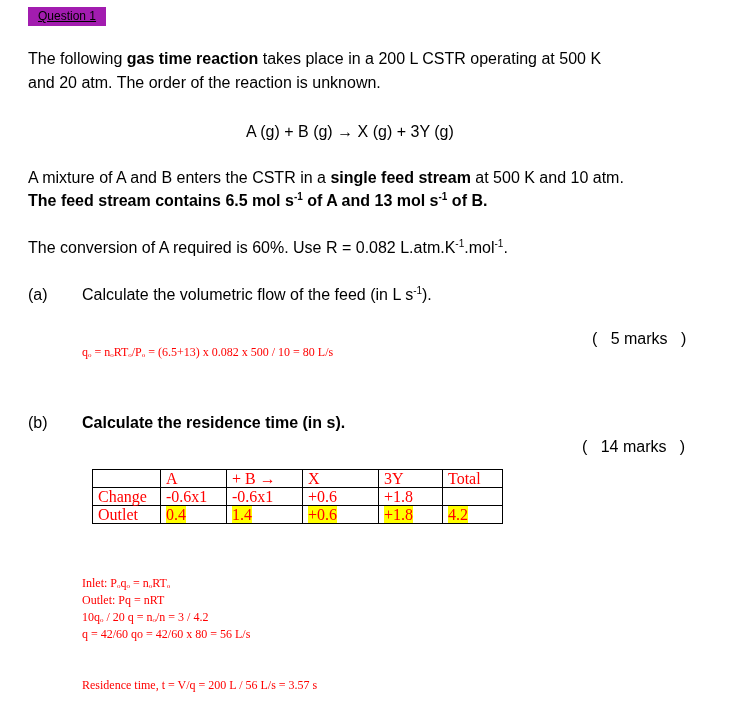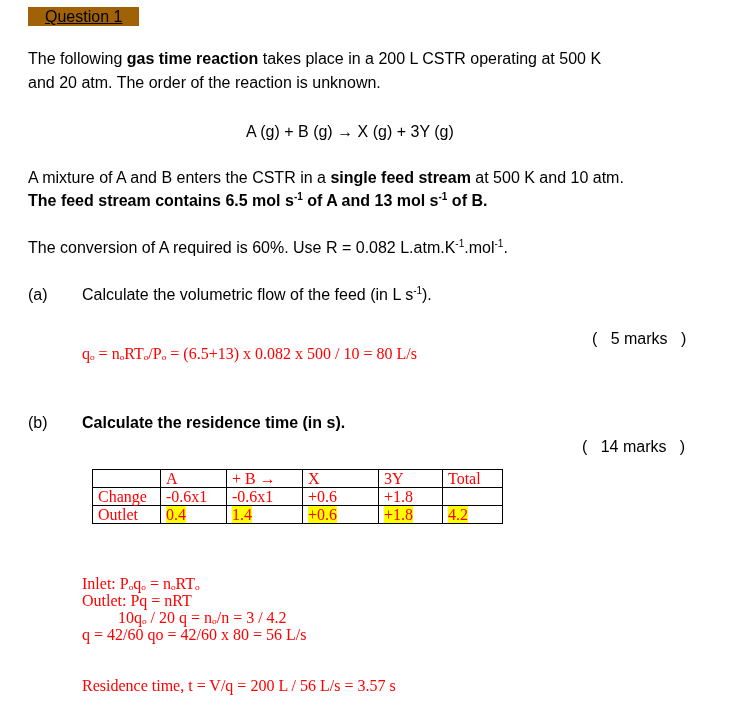--- a/index.html
+++ b/index.html
@@ -1,21 +1,21 @@
 <!DOCTYPE html>
 <html><head>
 <meta charset="utf-8">
 <style>
   html, body { margin: 0; padding: 0; background: #ffffff; }
   body { width: 729px; height: 707px; position: relative; overflow: hidden;
          font-family: "Liberation Sans", sans-serif; color: #000; }
   .abs { position: absolute; white-space: nowrap; }
   .sans { font-family: "Liberation Sans", sans-serif; font-size: 16px; }
-  .serif { font-family: "Liberation Serif", serif; font-size: 16px; color: #ff0000; }
-  .title { left: 28px; top: 7px; font-size: 16px; background: #a16207; text-decoration: underline; padding: 0 17px; line-height: 19px; }
+  .serif { font-family: "Liberation Serif", serif; font-size: 12px; color: #ff0000; }
+  .title { left: 28px; top: 7px; font-size: 12px; background: #a21caf; text-decoration: underline; padding: 0 10px; line-height: 19px; }
   sup { font-size: 10px; vertical-align: 6px; line-height: 0; }
   table.ice { position: absolute; left: 92px; top: 469px; border-collapse: collapse;
               font-family: "Liberation Serif", serif; font-size: 16px; color: #ff0000; }
   table.ice td { border: 1px solid #000; padding: 0 5px 0 5px; height: 17px; line-height: 17px; vertical-align: bottom; }
   .hl { background: #ffff00; }
   .c0 { width: 57px; } .c1 { width: 55px; } .c2 { width: 65px; } .c3 { width: 65px; } .c4 { width: 53px; } .c5 { width: 49px; }
 </style>
 </head>
 <body>
 
@@ -64,15 +64,15 @@
     <td><span class="hl">1.4</span></td>
     <td><span class="hl">+0.6</span></td>
     <td><span class="hl">+1.8</span></td>
     <td><span class="hl">4.2</span></td>
   </tr>
 </tbody>
   </table>
 
 <div class="abs serif" style="left:82px; top:575px; line-height:17px;">Inlet: Pₒqₒ = nₒRTₒ</div>
 <div class="abs serif" style="left:82px; top:592px; line-height:17px;">Outlet: Pq = nRT</div>
-<div class="abs serif" style="left:82px; top:609px; line-height:17px;margin-left:36px;">10qₒ / 20 q = nₒ/n = 3 / 4.2</div>
+<div class="abs serif" style="left:82px; top:609px; line-height:17px;">10qₒ / 20 q = nₒ/n = 3 / 4.2</div>
 <div class="abs serif" style="left:82px; top:626px; line-height:17px;">q = 42/60 qo = 42/60 x 80 = 56 L/s</div>
 <div class="abs serif" style="left:82px; top:677px; line-height:17px;">Residence time, t = V/q = 200 L / 56 L/s = 3.57 s</div>
 
 </body></html>

